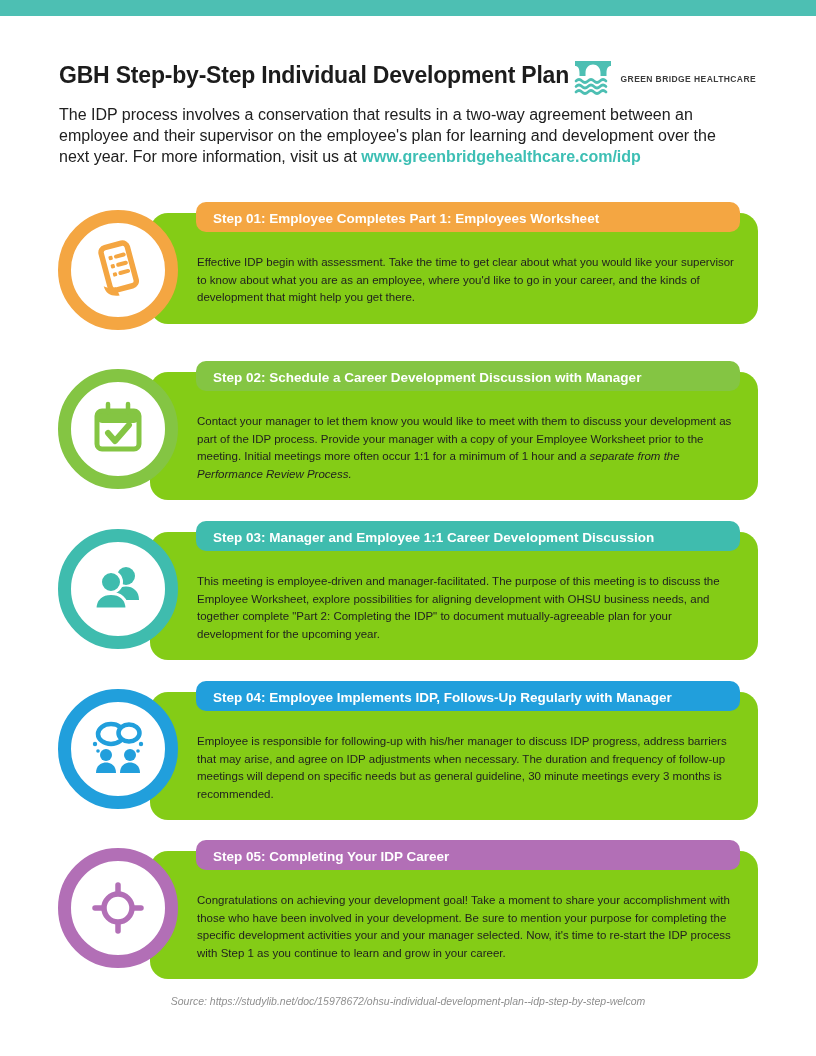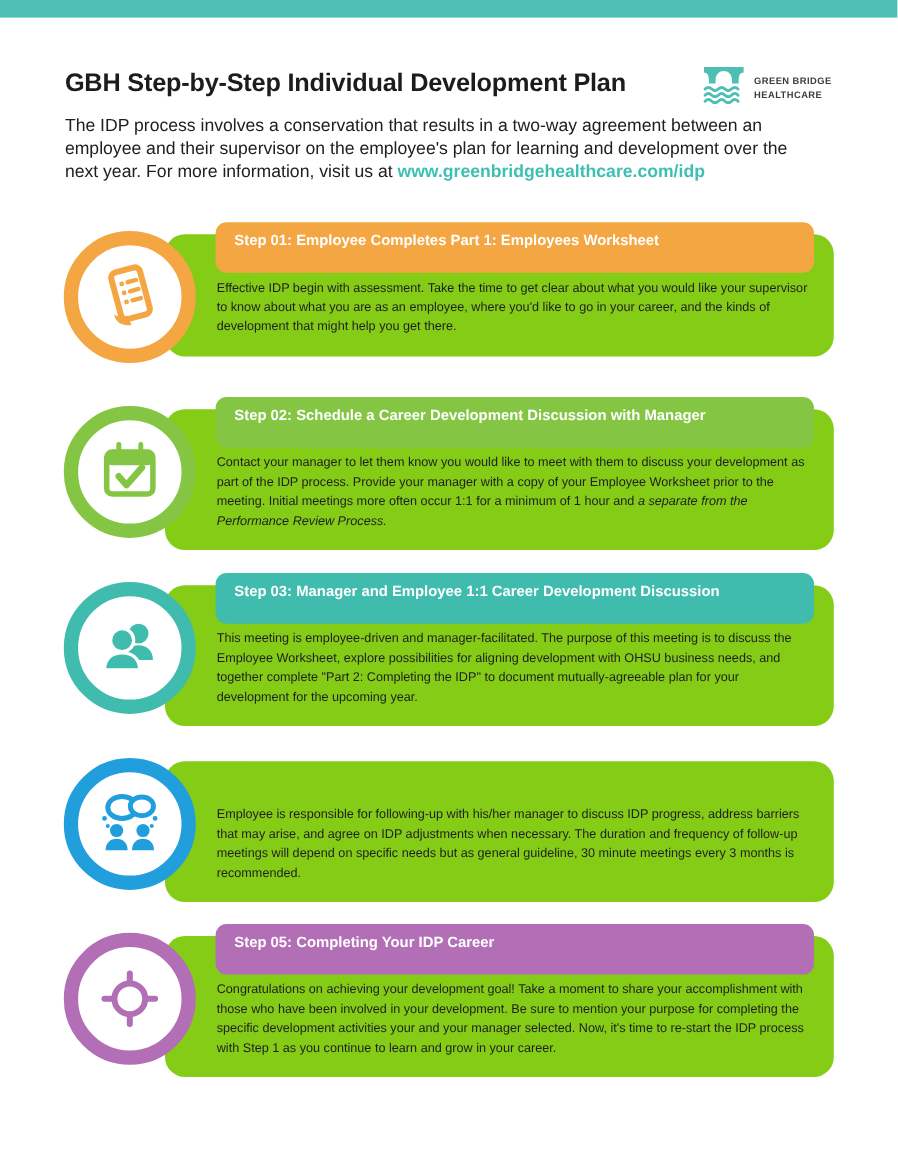--- a/index.html
+++ b/index.html
@@ -14,21 +14,21 @@
   }
   
   .title {
     position:absolute; left:59px; top:62px;
     font-size:23px; font-weight:700; color:#1c1c1c; letter-spacing:-0.2px;
   }
   .logo {
     position:absolute; right:60px; top:59px;
     display:flex; align-items:center; gap:8px;
   }
-  .logo-text { display:flex; flex-direction:column; gap:3px; }
+  .logo-text { display:flex; flex-direction:row; gap:3px;text-align:right; }
   .logo-line {
     font-size:8.5px; font-weight:700; color:#3c3c3c; letter-spacing:0.4px;
   }
   .intro {
     position:absolute; left:59px; top:104px; width:690px;
     font-size:16px; line-height:21px; color:#202020;
   }
   .intro a, .intro .link {
     color:var(--accent,#3DBFB4); font-weight:700; text-decoration:none; cursor:pointer;
   }
@@ -37,21 +37,21 @@
   .step-card {
     position:absolute; left:150px; top:11px; width:608px; min-height:110px;
     background:#84cc16; border-radius:18px;
     padding:41px 22px 17px 47px;
   }
   .step-body {
     font-size:11.5px; line-height:17.5px; color:#1f1f1f; width:540px;
   }
   .step-body em { font-style:italic; }
   .step-header {
-    position:absolute; left:196px; top:0; width:544px; height:46px;
+    position:absolute; left:196px; top:0; width:544px; height:30px;
     background:var(--accent); border-radius:10px;
     color:#ffffff; font-weight:700; font-size:13.5px; line-height:34px;
     padding-left:17px; white-space:nowrap; overflow:visible;
   }
   .step-icon {
     position:absolute; left:58px; top:8px; width:120px; height:120px;
     border-radius:50%; background:#ffffff; border:13px solid var(--accent);
     display:flex; align-items:center; justify-content:center;
   }
   .step-icon svg { width:64px; height:64px; overflow:visible; }
@@ -153,20 +153,21 @@
           <path d="M9 52 c0 -10.5 7 -15.5 16 -15.5 s16 5 16 15.5 z"></path>
         </g>
       </svg>
     </div>
   </section>
 
   <section class="step" style="top: 681px; --accent: #219FDC;">
     <div class="step-card">
       <p class="step-body"><span>Employee is responsible for following-up with his/her manager to discuss IDP progress, address barriers that may arise, and agree on IDP adjustments when necessary. The duration and frequency of follow-up meetings will depend on specific needs but as general guideline, 30 minute meetings every 3 months is recommended.</span><em></em></p>
     </div>
+    <div class="step-header">Step 04: Employee Implements IDP, Follows-Up Regularly with Manager</div>
     <div class="step-icon">
       <svg viewBox="0 0 64 64">
         <g class="ic-fill">
           <circle cx="20" cy="38" r="6"></circle>
           <path d="M10 56 c0 -7 4.5 -10.5 10 -10.5 s10 3.5 10 10.5 z"></path>
           <circle cx="44" cy="38" r="6"></circle>
           <path d="M34 56 c0 -7 4.5 -10.5 10 -10.5 s10 3.5 10 10.5 z"></path>
           <circle cx="9" cy="27" r="2.2"></circle>
           <circle cx="12" cy="34" r="1.8"></circle>
           <circle cx="55" cy="27" r="2.2"></circle>
@@ -189,14 +190,15 @@
         <g class="ic-stroke" stroke-width="5.5" stroke-linecap="round">
           <path d="M32 9 v8"></path>
           <path d="M32 47 v8"></path>
           <path d="M9 32 h8"></path>
           <path d="M47 32 h8"></path>
         </g>
       </svg>
     </div>
   </section>
 
+  <p class="source">Source: https://studylib.net/doc/15978672/ohsu-individual-development-plan--idp-step-by-step-welcom</p>
 
 </div>
 
 </body></html>

